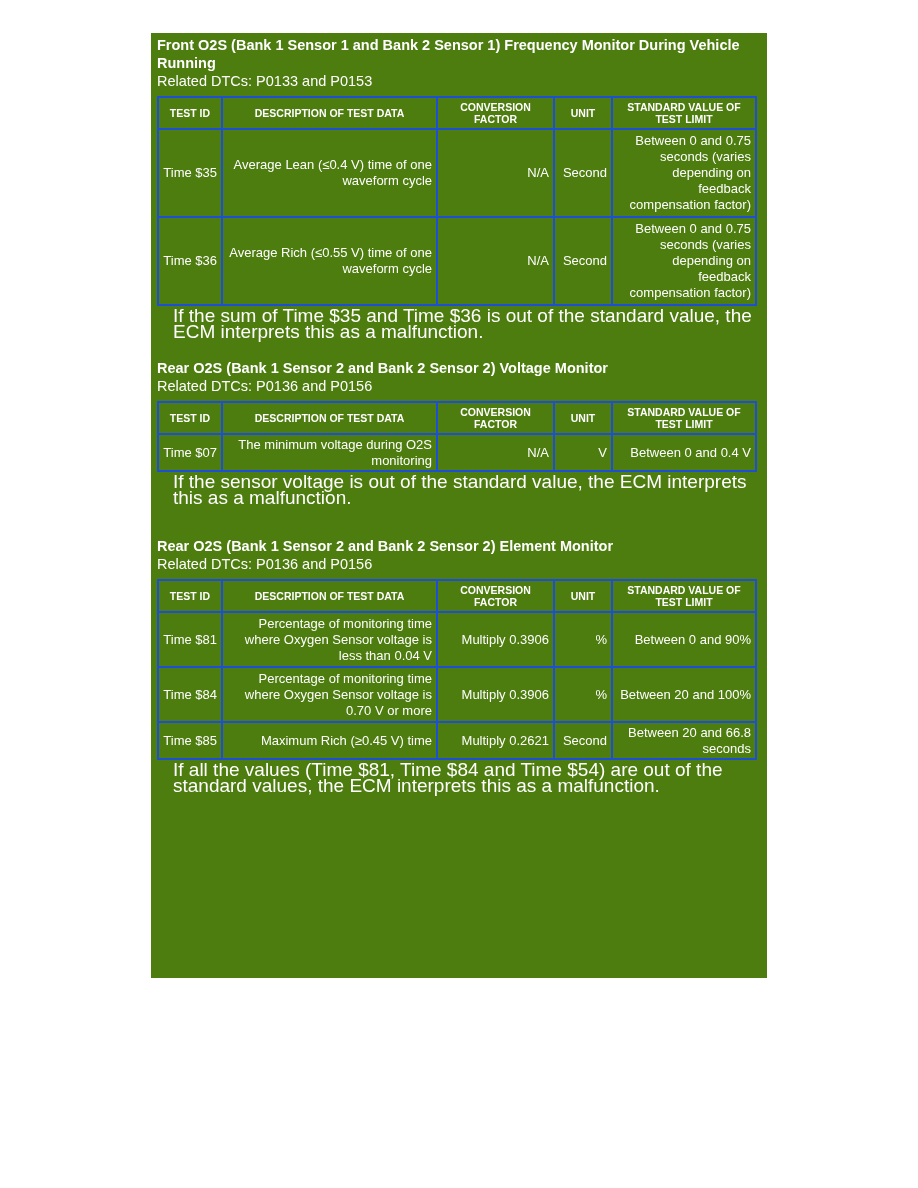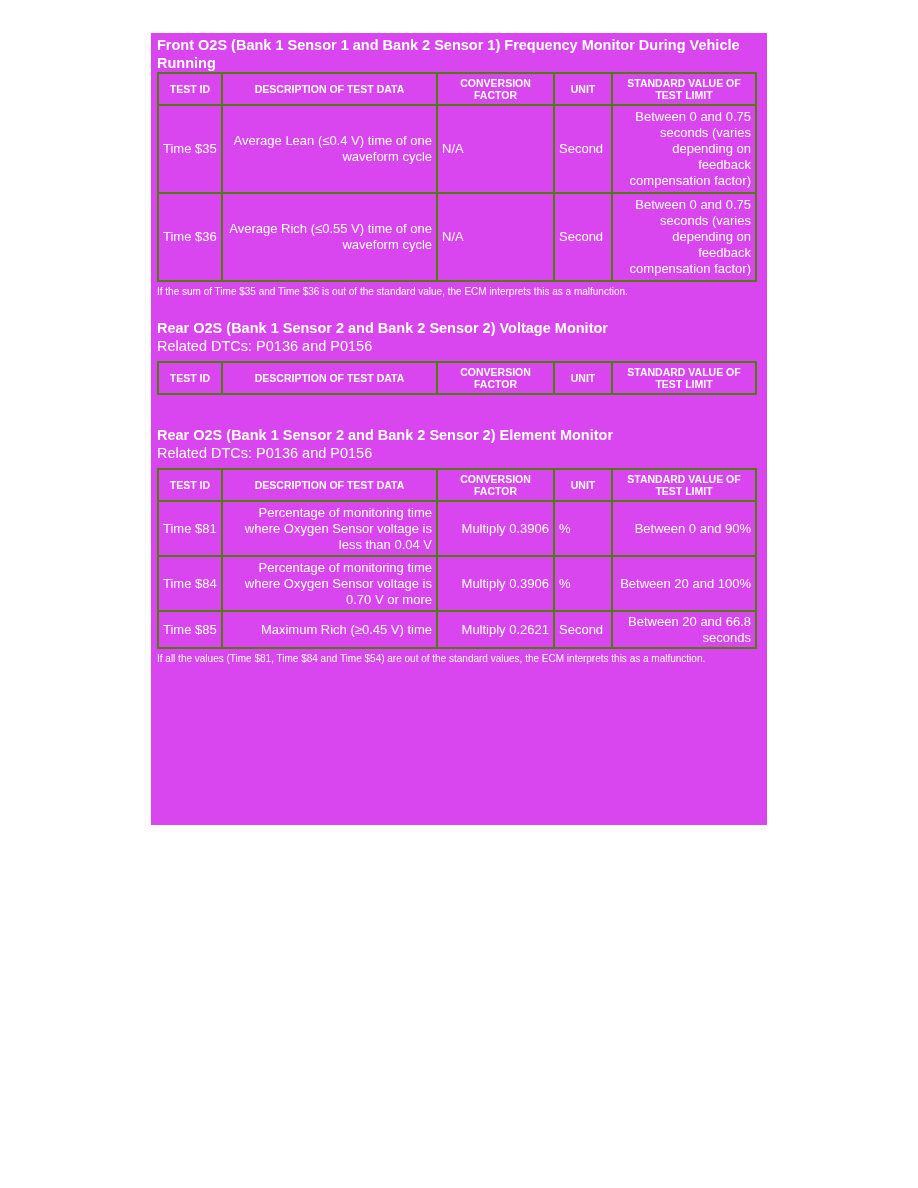--- a/index.html
+++ b/index.html
@@ -1,39 +1,40 @@
 <!DOCTYPE html>
 <html><head>
 <meta charset="utf-8">
 <style>
   html, body { margin: 0; padding: 0; background: #ffffff; }
   body { width: 918px; height: 1188px; position: relative; font-family: "Liberation Sans", sans-serif; }
   .panel {
-    position: absolute; left: 151px; top: 33px; width: 616px; height: 792px;
-    background: #d946ef; color: #ffffff; box-sizing: border-box; padding: 3px 6px 0 6px;
+    position: absolute; left: 151px; top: 33px; width: 616px; height: 945px;
+    background: #4d7c0f; color: #ffffff; box-sizing: border-box; padding: 3px 6px 0 6px;
   }
   .sec-title { font-weight: bold; font-size: 14.5px; line-height: 18px; margin: 0; }
   .sec-dtc { font-size: 14.5px; line-height: 18px; margin: 0 0 6px 0; }
   table { border-collapse: collapse; width: 598px; table-layout: fixed; }
-  td, th { border: 2px solid #4d7c0f; padding: 1px 4px; font-size: 13px; line-height: 16px; vertical-align: middle; }
+  td, th { border: 2px solid #1d4ed8; padding: 1px 4px; font-size: 13px; line-height: 16px; vertical-align: middle; }
   th { font-size: 10.5px; font-weight: bold; line-height: 12px; text-align: center; height: 28px; }
-  td.c { text-align: left; }
+  td.c { text-align: right; }
   td.l { text-align: right; }
-  .note { font-size: 10px; line-height: 16px; margin: 2px 0 0 0; }
+  .note { font-size: 19px; line-height: 16px; margin: 2px 0 0 16px; }
   .gap1 { height: 19px; }
   .gap2 { height: 31px; }
   col.c1 { width: 64px; } col.c2 { width: 215px; } col.c3 { width: 117px; } col.c4 { width: 58px; } col.c5 { width: 144px; }
 </style>
 </head>
 <body>
 
 <div class="panel">
 
   <div>
     <p class="sec-title">Front O2S (Bank 1 Sensor 1 and Bank 2 Sensor 1) Frequency Monitor During Vehicle Running</p>
+    <p class="sec-dtc">Related DTCs: P0133 and P0153</p>
     <table>
       <colgroup>
           <col class="c1">
           <col class="c2">
           <col class="c3">
           <col class="c4">
           <col class="c5">
         </colgroup>
       <tbody>
           <tr>
@@ -76,22 +77,30 @@
           <col class="c5">
         </colgroup>
       <tbody>
           <tr>
         <th>TEST ID</th>
         <th>DESCRIPTION OF TEST DATA</th>
         <th>CONVERSION FACTOR</th>
         <th>UNIT</th>
         <th>STANDARD VALUE OF TEST LIMIT</th>
       </tr>
+      <tr style="height:37px">
+        <td class="c">Time $07</td>
+        <td class="l">The minimum voltage during O2S monitoring</td>
+        <td class="c">N/A</td>
+        <td class="c">V</td>
+        <td class="l">Between 0 and 0.4 V</td>
+      </tr>
     </tbody>
       </table>
+    <p class="note">If the sensor voltage is out of the standard value, the ECM interprets this as a malfunction.</p>
   </div>
 
   <div class="gap2"></div>
 
   <div>
     <p class="sec-title">Rear O2S (Bank 1 Sensor 2 and Bank 2 Sensor 2) Element Monitor</p>
     <p class="sec-dtc">Related DTCs: P0136 and P0156</p>
     <table>
       <colgroup>
           <col class="c1">

